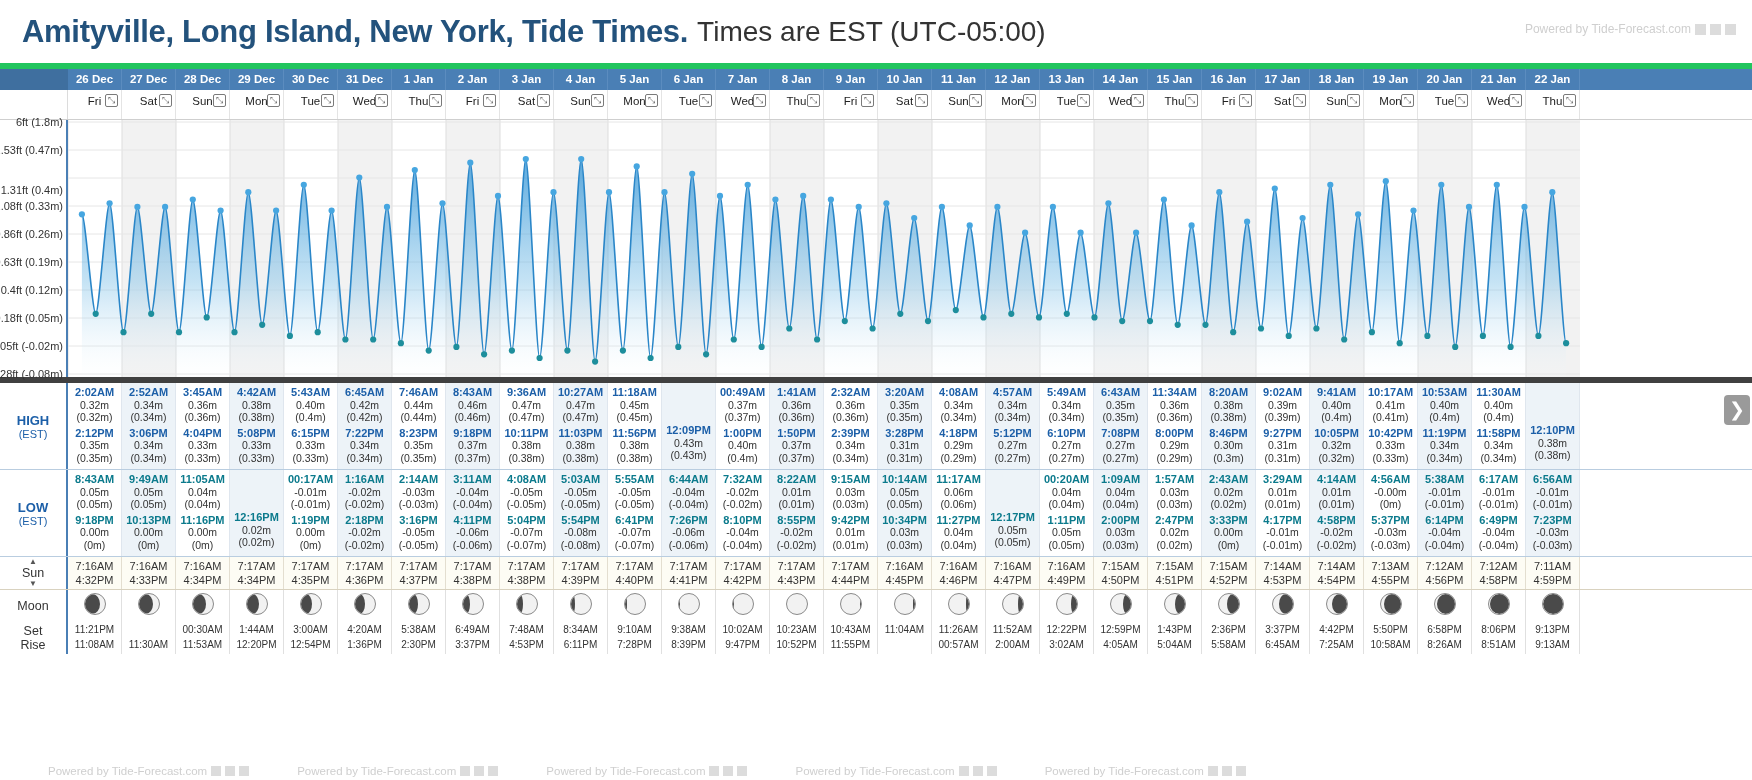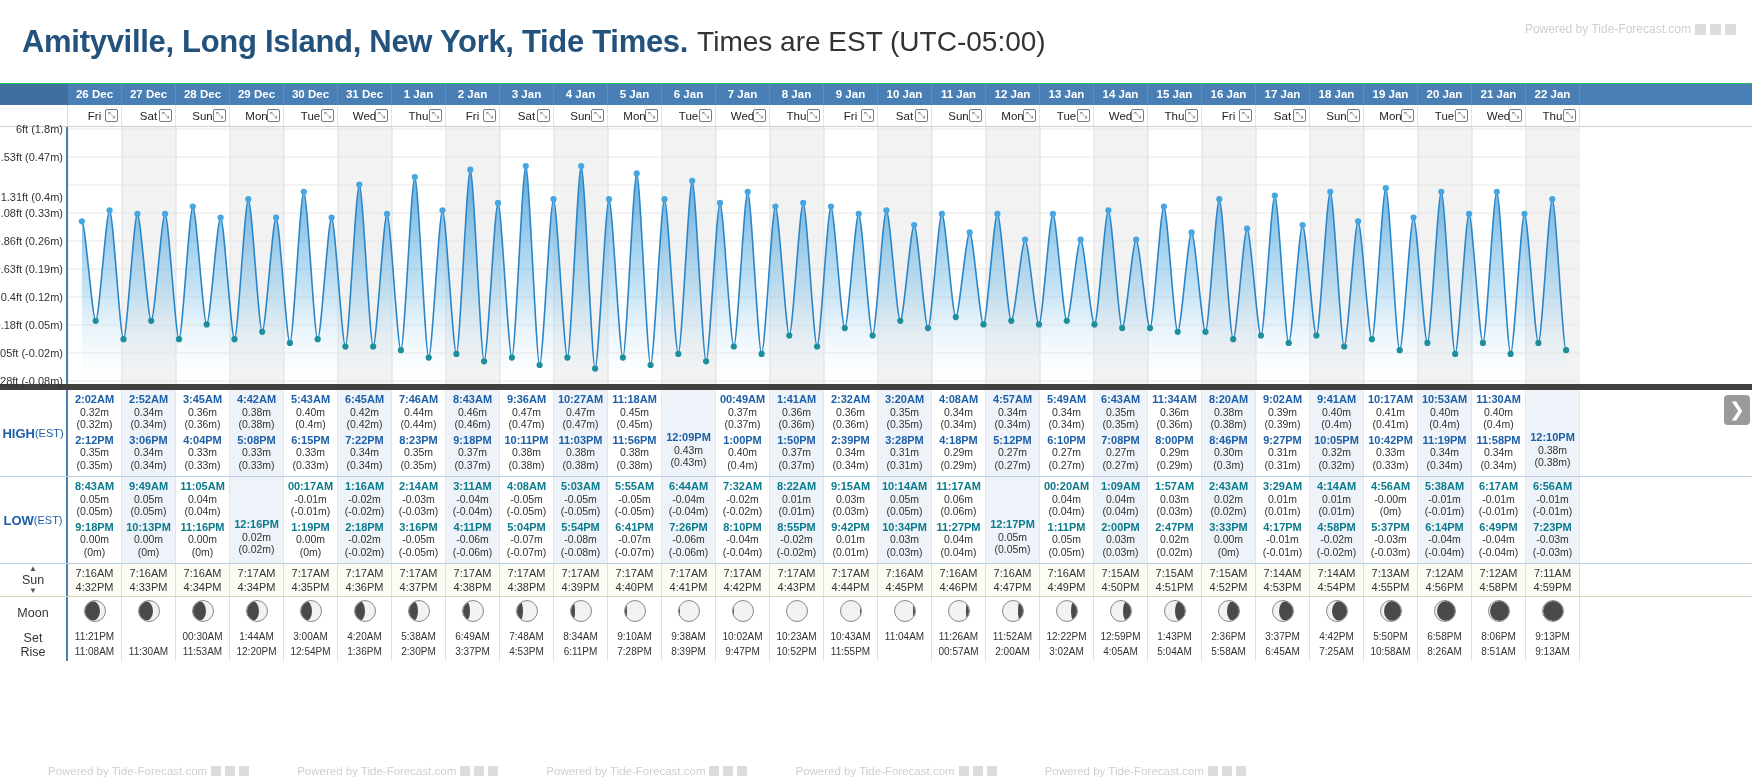--- a/index.html
+++ b/index.html
@@ -7,27 +7,27 @@
     margin: 0; padding: 0;
     width: 1752px; height: 780px;
     overflow: hidden;
     background: #ffffff;
     font-family: "Liberation Sans", sans-serif;
   }
   #app { position: relative; width: 1752px; height: 780px; overflow: hidden; }
 
   
   .header {
-    height: 84px;
+    height: 69px;
     background: #ffffff;
     display: flex;
     align-items: center;
     padding-left: 22px;
     position: relative;
-    border-bottom: 1px solid #22c55e;
+    border-bottom: 6px solid #22c55e;
   }
   .title-main {
     font-size: 31px;
     font-weight: bold;
     color: #23527c;
     letter-spacing: -0.3px;
     white-space: nowrap;
   }
   .title-sub {
     font-size: 28px;
@@ -59,21 +59,21 @@
     color: #ffffff;
     font-size: 11.5px;
     font-weight: bold;
     text-align: center;
     line-height: 21px;
     border-right: 1px solid #5b8cbf;
   }
 
   .dowrow {
     display: flex;
-    height: 22px;
+    height: 30px;
     background: #ffffff;
     border-bottom: 1px solid #cfcfcf;
   }
   .dowrow .spacer { width: 68px; flex: 0 0 68px; border-right: 1px solid #dcdcdc; }
   .wcell {
     flex: 0 0 54px;
     font-size: 11.5px;
     color: #222;
     line-height: 22px;
     text-align: center;
@@ -109,21 +109,21 @@
     white-space: nowrap;
     transform: translateY(-50%);
   }
   .plot { position: relative; flex: 1 1 auto; overflow: hidden; }
   .plot svg { display: block; }
 
   
   .tiderow { display: flex; border-bottom: 1px solid #b9cde0; }
   .rowlabel {
     width: 68px; flex: 0 0 68px;
-    display: flex; flex-direction: row;
+    display: flex; flex-direction: column;
     align-items: center; justify-content: center;
     border-right: 2px solid #4a7fb5;
     font-weight: bold;
     font-size: 13px;
     color: #1c5fa8;
   }
   .rowlabel .sublab { font-weight: normal; font-size: 11px; color: #1c5fa8; }
   .tidecells { display: flex; flex: 1 1 auto; overflow: hidden; }
   .tcell {
     flex: 0 0 54px;

